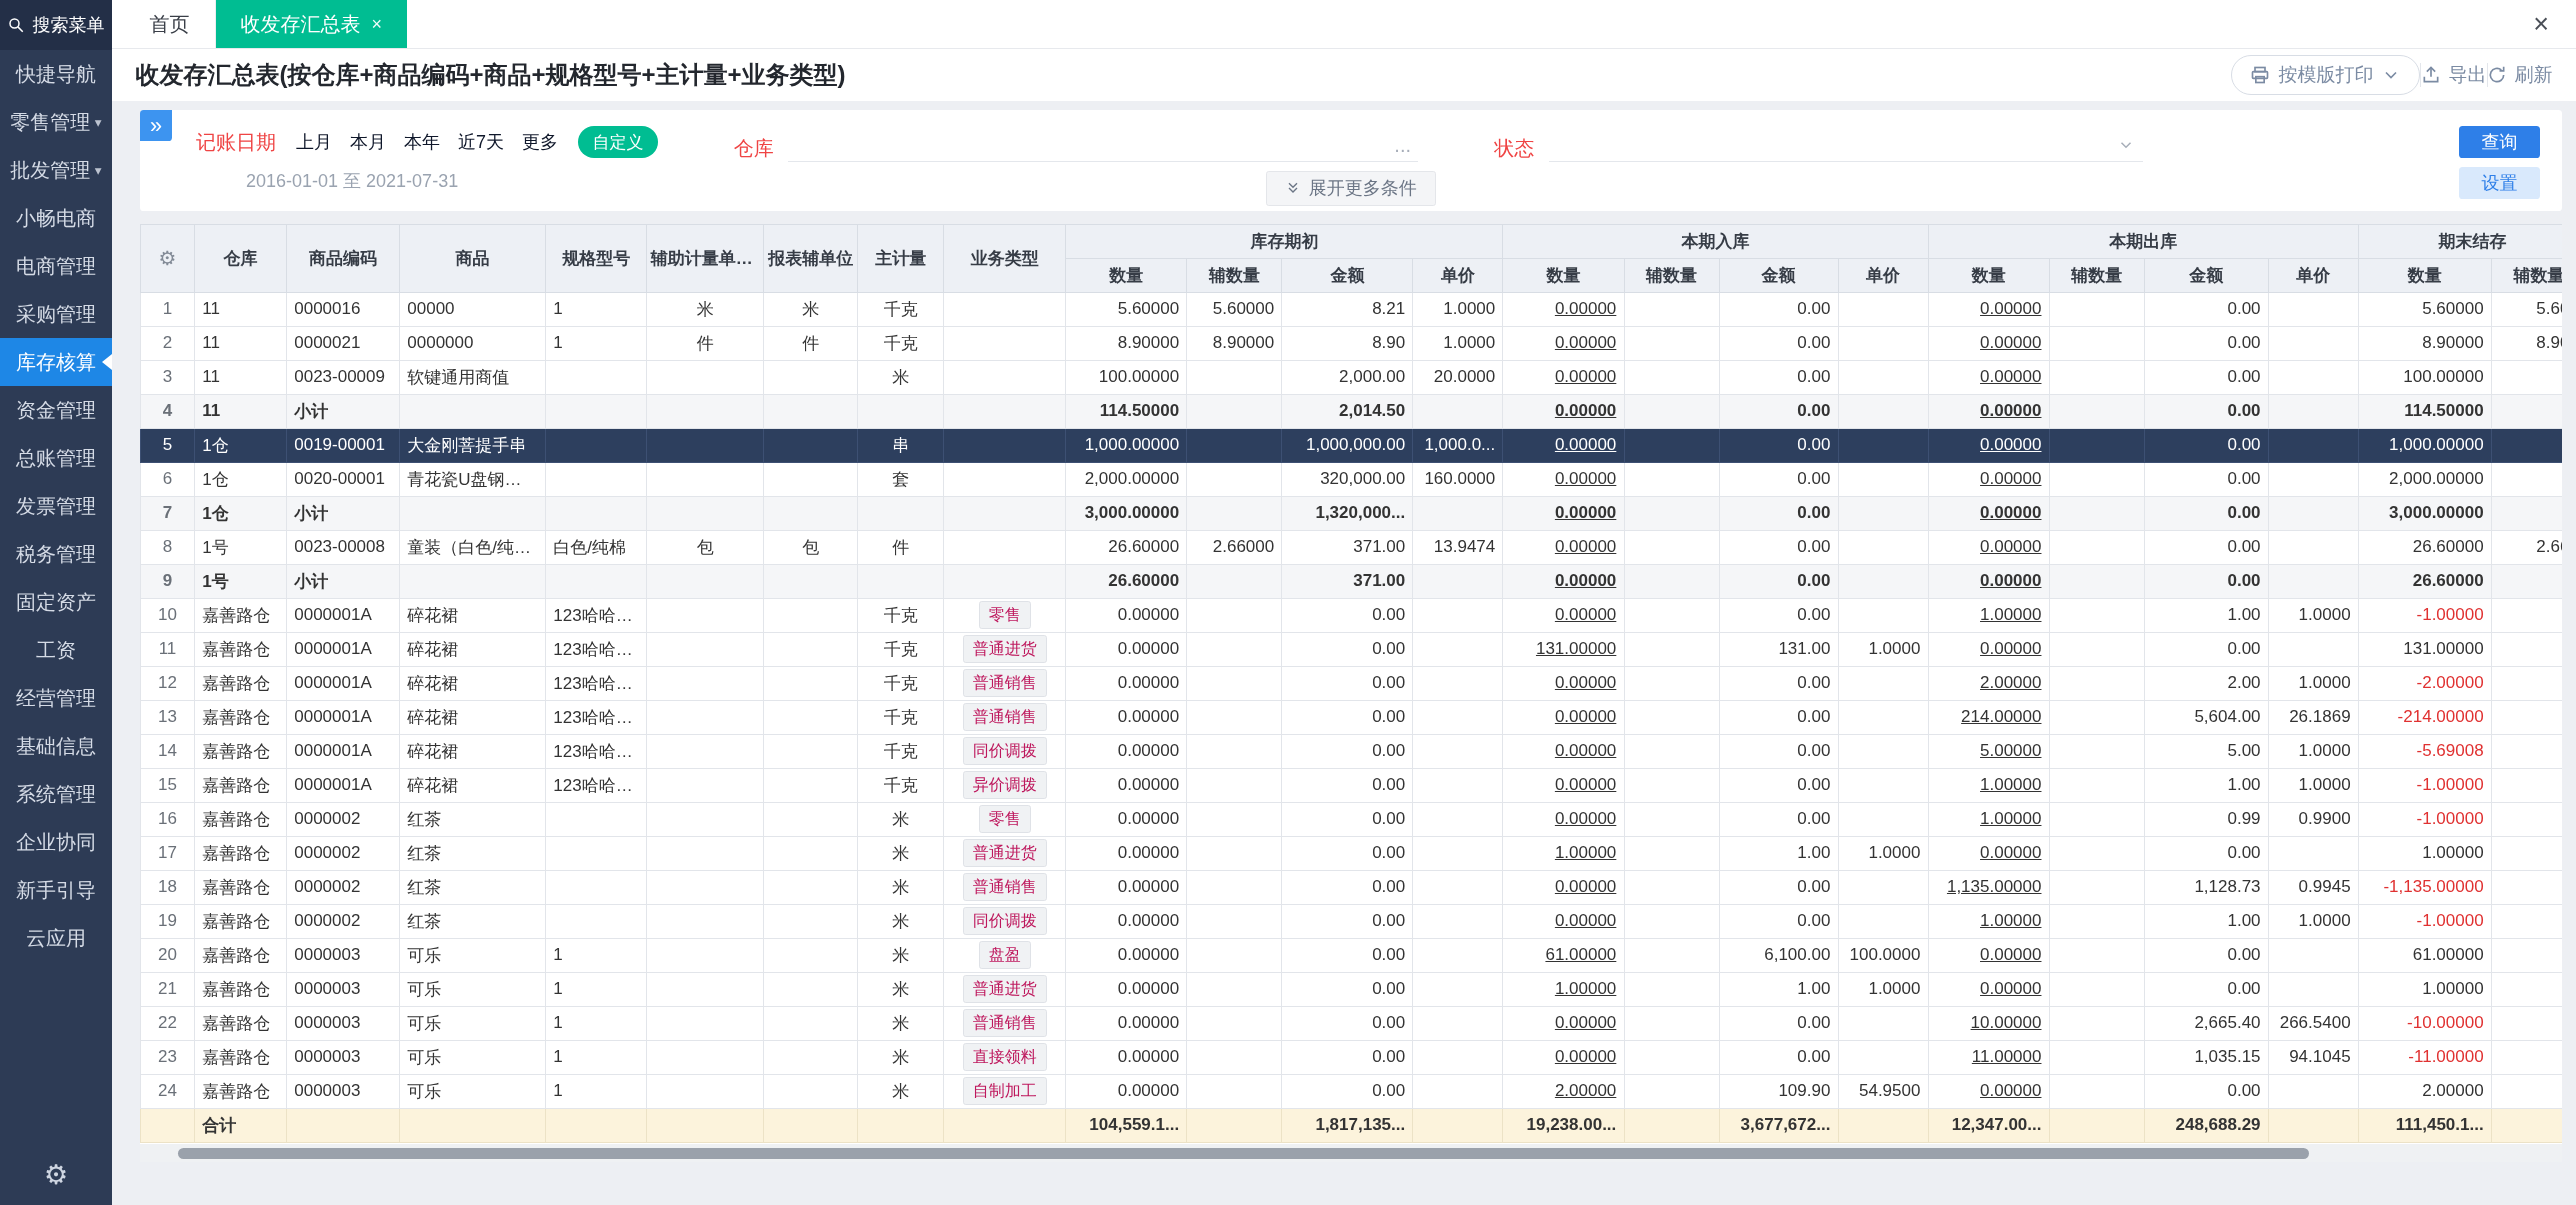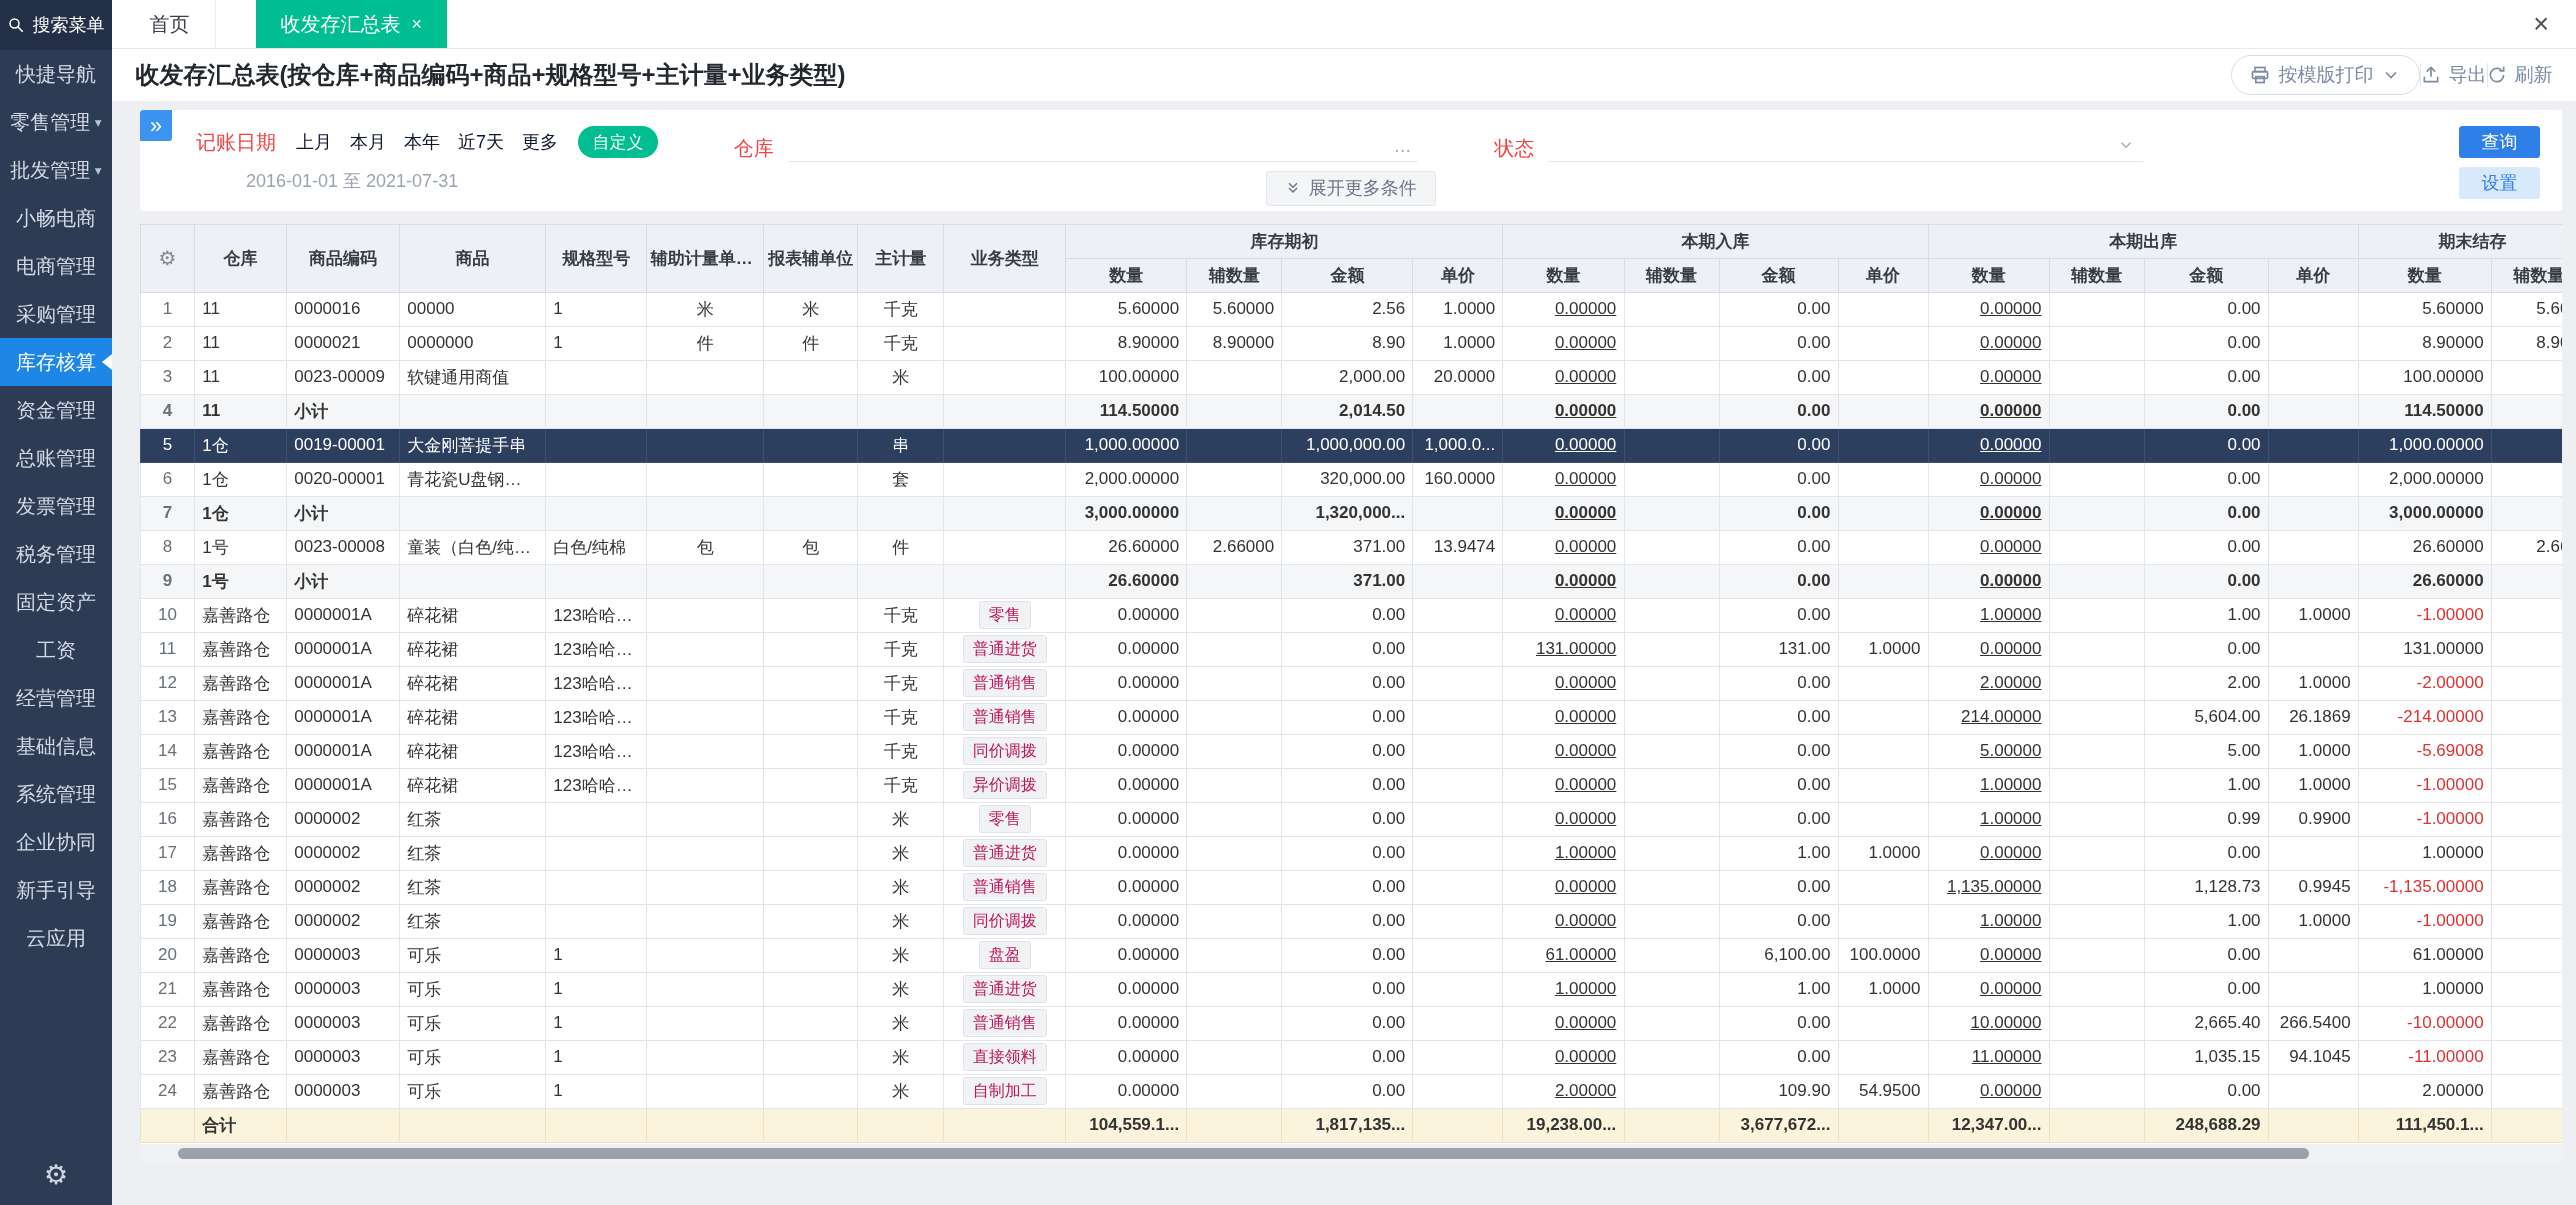--- a/index.html
+++ b/index.html
@@ -15,21 +15,21 @@
   .notch { position:absolute; right:0; top:50%; margin-top:-8px; width:0; height:0;
            border-top:8px solid transparent; border-bottom:8px solid transparent; border-right:10px solid #ffffff; }
   .caret-icon { font-size:13.5px; opacity:.85; }
   .side-gear { margin-top:auto; height:63px; display:flex; align-items:center; justify-content:center; font-size:27px; color:#cfd6e2; cursor:pointer; }
 
   
   .main { flex:1; display:flex; flex-direction:column; min-width:0; }
 
   .tabbar { height:49px; background:#fff; display:flex; align-items:stretch; padding-left:12.6px; border-bottom:0.9px solid #e7e9ed; flex:none; }
   .tab { display:flex; align-items:center; gap:10.8px; padding:0 25px; font-size:20px; color:#3a3f48; border-right:0.9px solid #eceef1; cursor:pointer; background:#fff; }
-  .tab.active { background:#00bd92; color:#fff; border-right:none;margin-left:40px; }
+  .tab.active { background:#00bd92; color:#fff; border-right:none; }
   .tab-close { font-size:18px; opacity:.95; }
   .tabbar-close { margin-left:auto; align-self:center; margin-right:27px; font-size:27px; color:#4a4f57; cursor:pointer; line-height:1; }
 
   .titlebar { height:52px; background:#fff; display:flex; align-items:center; padding:0 23.4px; flex:none; }
   .page-title { font-size:24px; color:#23272e; }
   .title-tools { margin-left:auto; display:flex; align-items:center; color:#7b8ba3; font-size:19px; }
   .title-tools svg { width:20px; height:20px; }
   .pill-btn { display:flex; align-items:center; gap:8px; border:0.9px solid #d8dde5; border-radius:899px; padding:6.3px 18px; cursor:pointer; }
   .tool-btn { display:flex; align-items:center; gap:7.2px; cursor:pointer; }
   .tool-sep { width:0.9px; height:23.4px; background:#e3e6eb; }
@@ -315,21 +315,21 @@
             <td>11</td>
             <td>0000016</td>
             <td>00000</td>
             <td>1</td>
             <td class="ctr">米</td>
             <td class="ctr">米</td>
             <td class="ctr">千克</td>
             <td></td>
             <td class="num">5.60000</td>
             <td class="num">5.60000</td>
-            <td class="num">2.56</td>
+            <td class="num">8.21</td>
             <td class="num">1.0000</td>
             <td class="num lnk">0.00000</td>
             <td class="num"></td>
             <td class="num">0.00</td>
             <td class="num"></td>
             <td class="num lnk">0.00000</td>
             <td class="num"></td>
             <td class="num">0.00</td>
             <td class="num"></td>
             <td class="num">5.60000</td>

